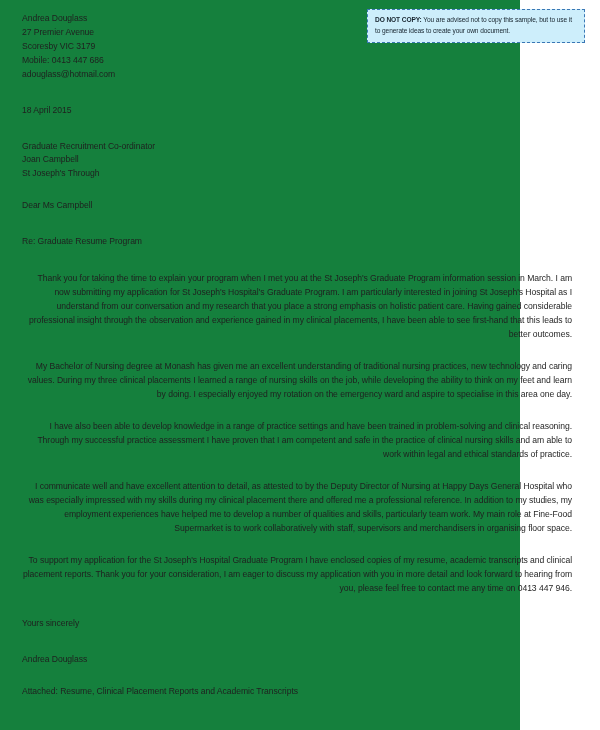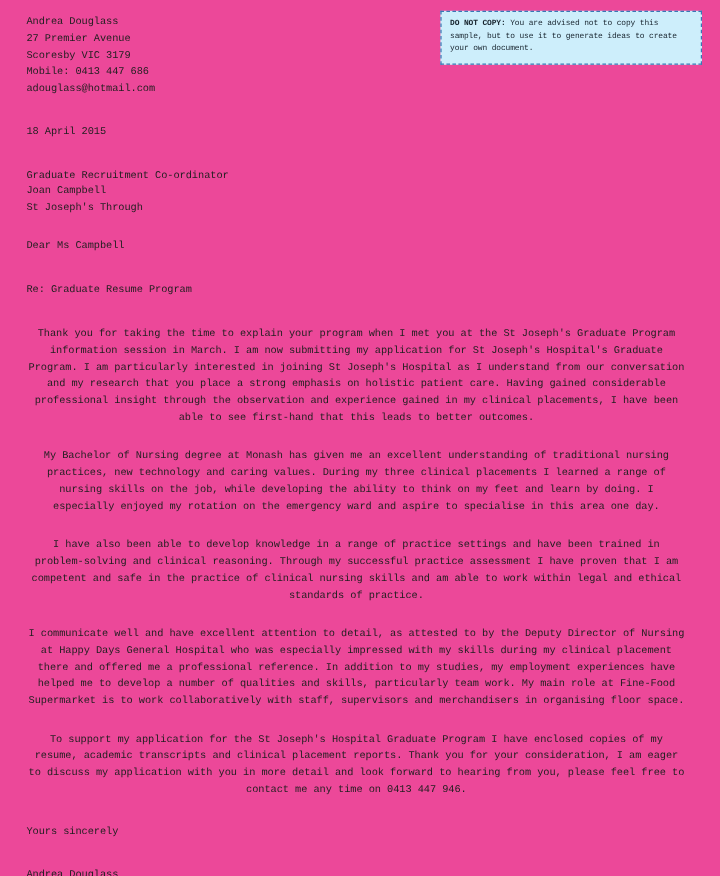--- a/index.html
+++ b/index.html
@@ -11,25 +11,24 @@
     height: 730px;
     background: #ffffff;
     font-family: "Liberation Sans", sans-serif;
     color: #1c1c1c;
     overflow: hidden;
     position: relative;
   }
 
   .page {
     position: relative;
-    width: 600px;
+    width: 520px;
     height: 730px;
-    background: #ec4899;
+    background: #15803d;
     box-sizing: border-box;
-    font-family: Liberation Mono, monospace;
   }
 
   
   .notice-box {
     position: absolute;
     left: 367px;
     top: 9px;
     width: 218px;
     box-sizing: border-box;
     background: #cdeefb;
@@ -69,21 +68,21 @@
 
   .recipient-block .line { white-space: nowrap; }
 
   .salutation { }
   .subject { }
 
   p.para {
     margin: 0;
     font-size: 8.6px;
     line-height: 1.63;
-    text-align: center;
+    text-align: right;
     color: #1f1f1f;
     letter-spacing: -0.05px;
   }
 
   .closing { }
   .signature { }
   .attachment { }
 </style>
 </head>
 <body>

